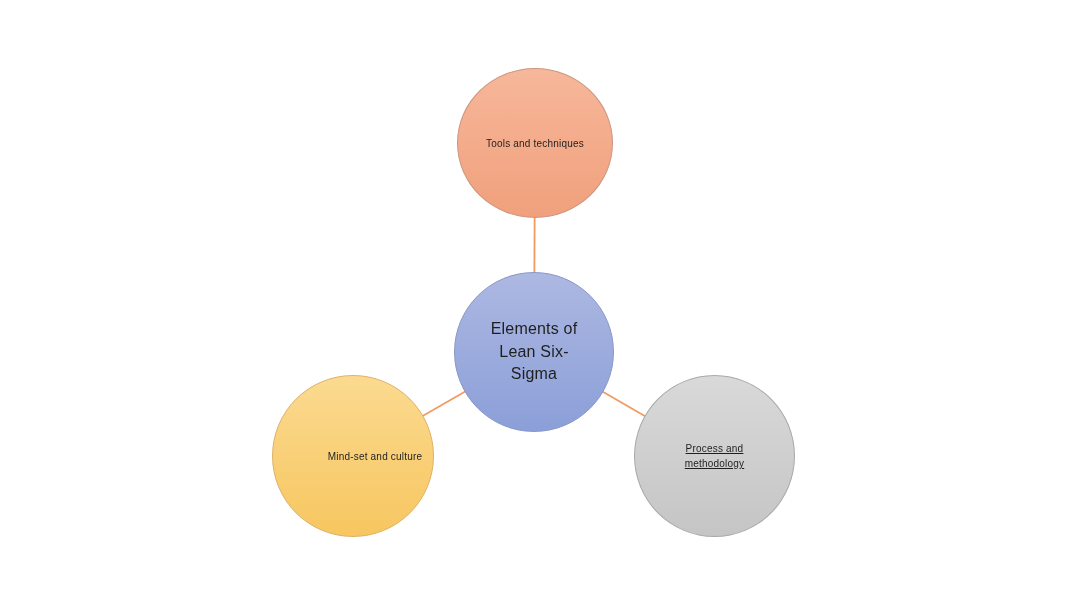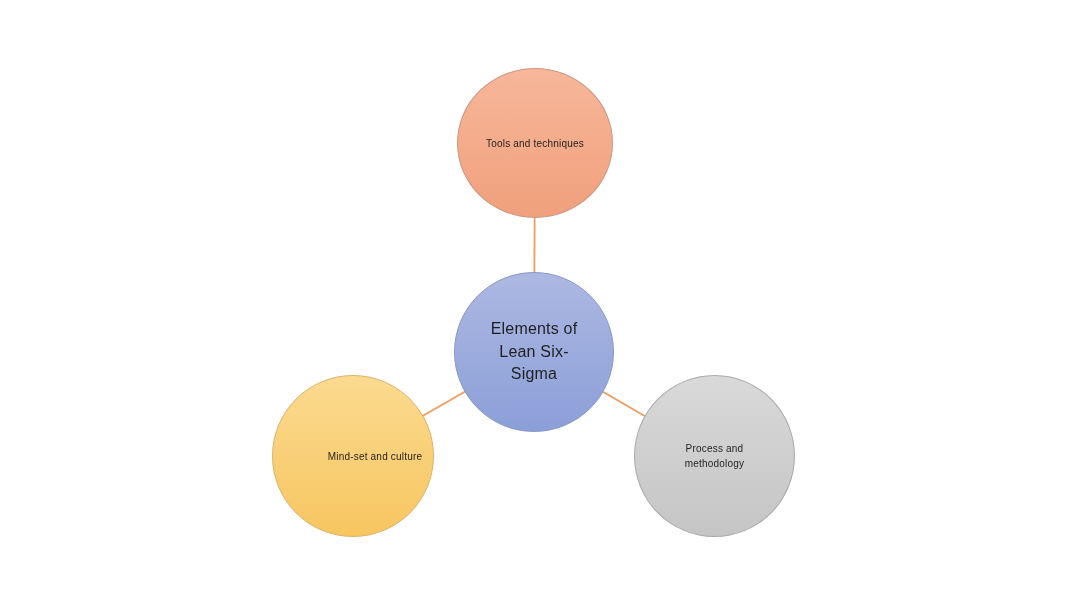--- a/index.html
+++ b/index.html
@@ -45,21 +45,21 @@
     font-size: 16px;
     line-height: 1.42;
   }
   .node-top    { left: 457px; top:  68px; width: 156px; height: 150px; }
   .node-center { left: 454px; top: 272px; width: 160px; height: 160px; }
   .node-bl     { left: 272px; top: 375px; width: 162px; height: 162px; }
   .node-br     { left: 634px; top: 375px; width: 161px; height: 162px; }
   .node-top .node-label    { width: 112px; }
   .node-center .node-label { width: 104px; }
   .node-bl .node-label     { width: 116px; }
-  .node-br .node-label     { width: 116px; }
+  .node-br .node-label     { width: 116px; text-decoration: underline; }
 </style>
 </head>
 <body>
 
 <div class="canvas">
 
   <svg class="connectors" viewBox="0 0 1068 601" xmlns="http://www.w3.org/2000/svg">
     <line x1="535" y1="143" x2="534" y2="352" stroke-width="1.8" stroke="#f19b60"></line>
     <line x1="534" y1="352" x2="353" y2="456" stroke-width="1.8" stroke="#f19b60"></line>
     <line x1="534" y1="352" x2="714" y2="456" stroke-width="1.8" stroke="#f19b60"></line>

